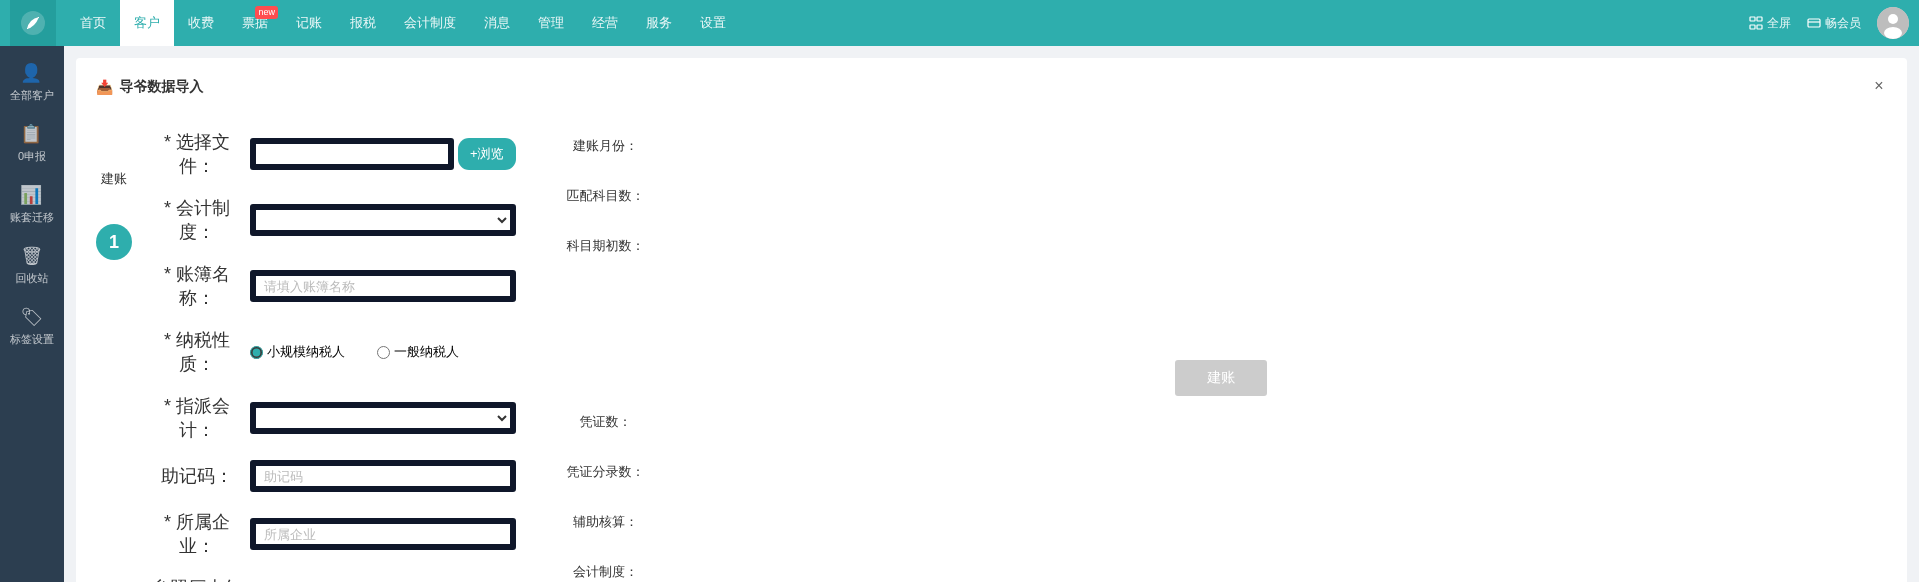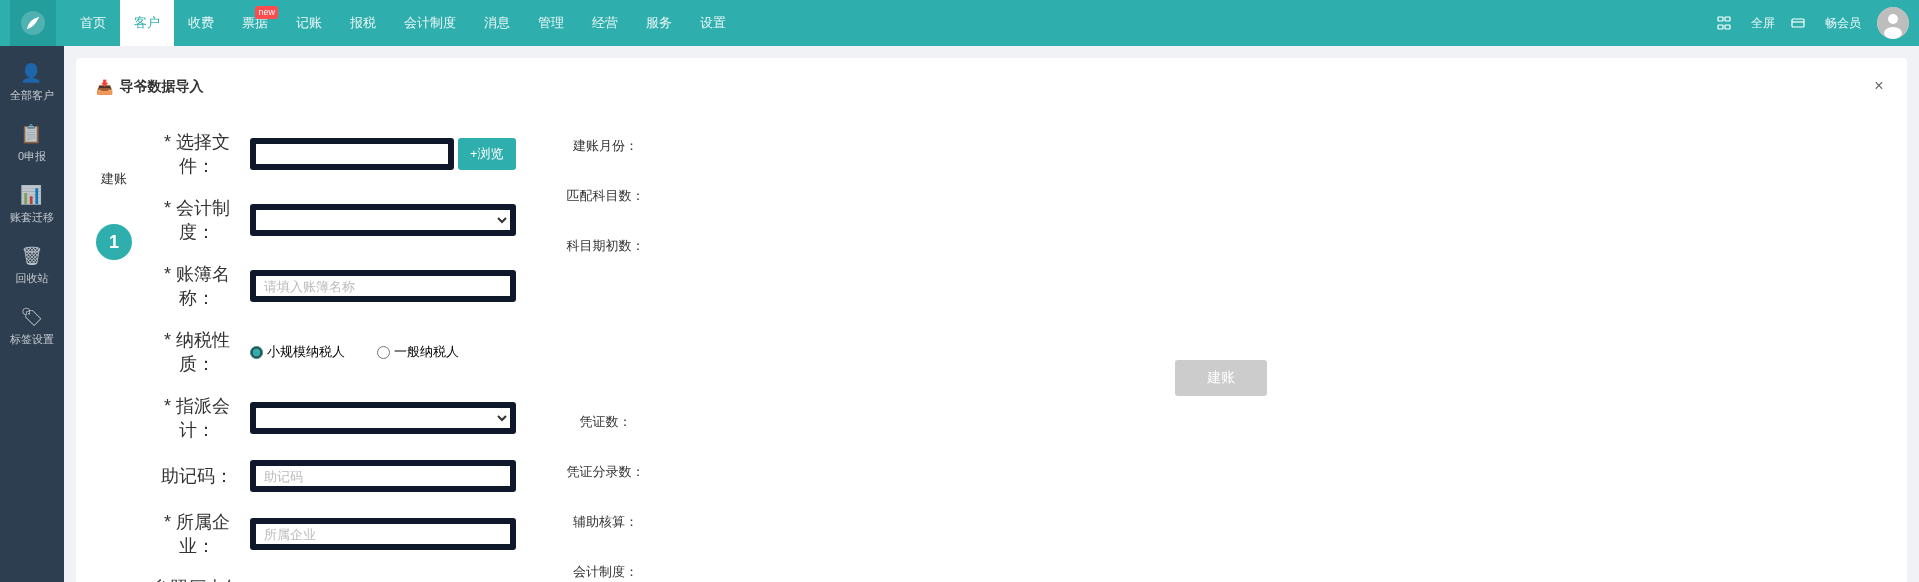--- a/index.html
+++ b/index.html
@@ -20,21 +20,21 @@
       padding: 0 14px; height: 46px; display: flex; align-items: center;
       cursor: pointer; color: rgba(255,255,255,0.9); font-size: 13px; position: relative;
     }
     .nav-item.active { background: #fff; color: #2eaead; }
     .nav-badge {
       position: absolute; top: 6px; right: 4px;
       background: #ff4d4f; color: #fff; font-size: 9px;
       padding: 1px 3px; border-radius: 3px; line-height: 1.2;
     }
     .nav-right { display: flex; align-items: center; gap: 16px; margin-left: auto; }
-    .nav-right-item { display: flex; align-items: center; gap: 20px; color: rgba(255,255,255,0.9); cursor: pointer; font-size: 12px; }
+    .nav-right-item { display: flex; align-items: center; gap: 4px; color: rgba(255,255,255,0.9); cursor: pointer; font-size: 12px; }
     .avatar-circle {
       width: 32px; height: 32px; border-radius: 50%; background: #ccc;
       display: flex; align-items: center; justify-content: center; overflow: hidden;
     }
 
     
     .layout { display: flex; height: calc(582px - 46px); }
     .sidebar {
       width: 64px; background: #2c3e50; display: flex; flex-direction: column;
       align-items: center; padding-top: 8px; gap: 4px;
@@ -85,21 +85,21 @@
       width: 90px; text-align: center; color: #333; font-size: 18px; flex-shrink: 0;
     }
     .form-control {
       flex: 1; height: 32px; border: 6px solid #0f172a; border-radius: 3px;
       padding: 0 8px; font-size: 13px; color: #333; outline: none;
     }
     .form-control::placeholder { color: #bbb; }
     .form-control-group { display: flex; flex: 1; gap: 4px; }
     .btn-browse {
       background: #2eaead; color: #fff; border: none; padding: 0 12px;
-      height: 32px; border-radius: 3px; cursor: pointer; font-size: 13px; white-space: nowrap;
+      height: 32px; border-radius: 11px; cursor: pointer; font-size: 13px; white-space: nowrap;
     }
 
     select.form-control { background: #fff; cursor: pointer; }
 
     .radio-group { display: flex; align-items: center; gap: 32px; flex: 1; }
     .radio-item { display: flex; align-items: center; gap: 4px; cursor: pointer; }
     .radio-item input[type="radio"] { accent-color: #2eaead; }
 
     
     .right-label-row { display: flex; align-items: center; margin-bottom: 18px; height: 32px; }

